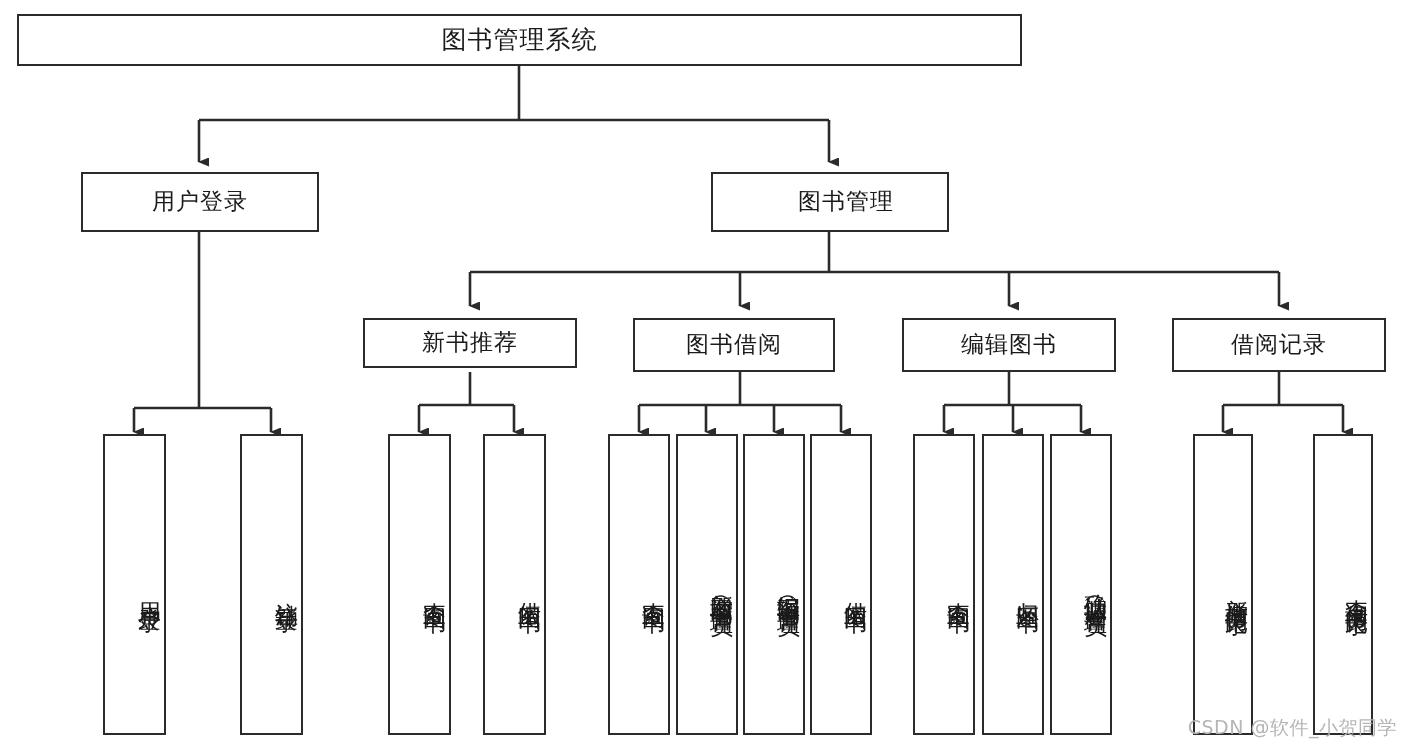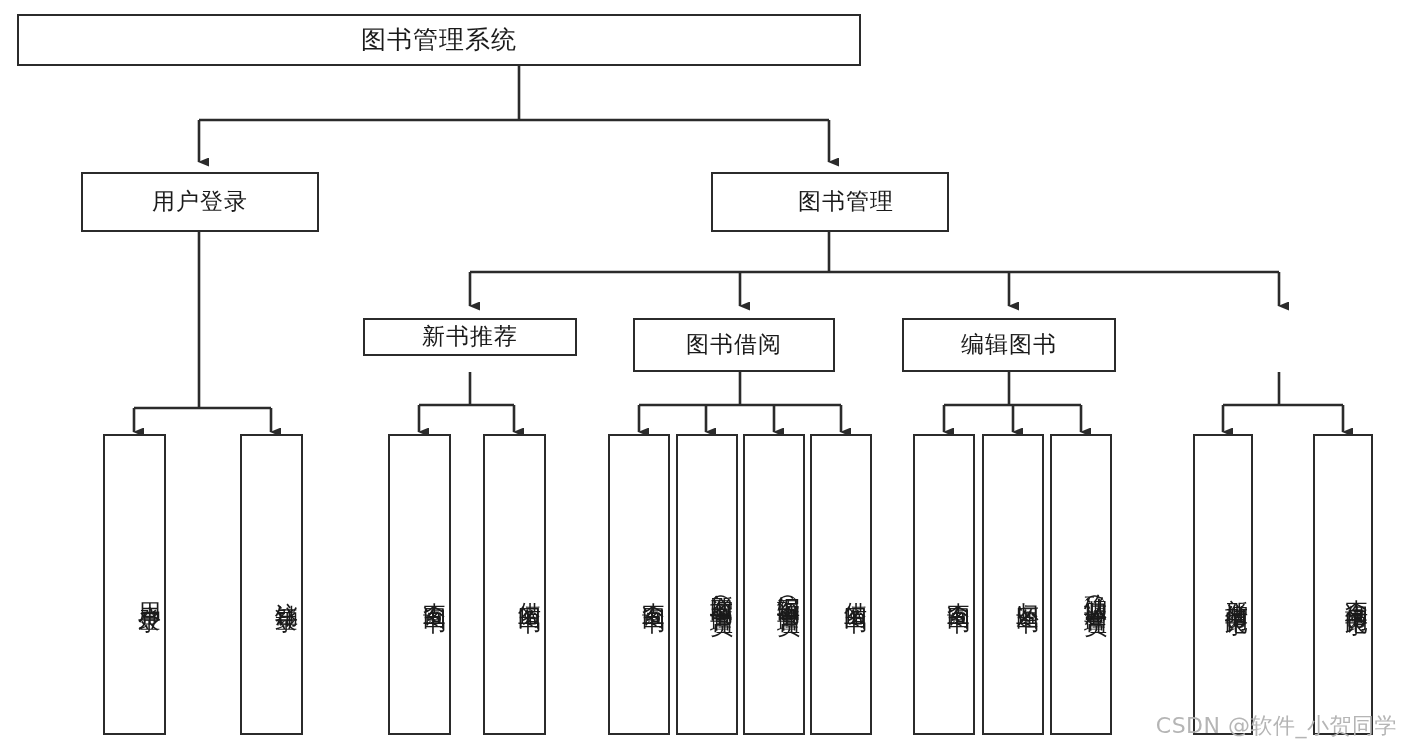--- a/index.html
+++ b/index.html
@@ -57,21 +57,21 @@
     display: block;
     white-space: pre-wrap;
   }
   #root-node {
     font-size: 25px;
   }
   #watermark {
     position: absolute;
     right: 8px;
     bottom: 6px;
-    font-size: 22px;
+    font-size: 19px;
     color: #b5b5b5;
     letter-spacing: 0.5px;
     white-space: nowrap;
   }
 </style>
 </head>
 <body>
 
 <div id="diagram-root">
 
@@ -119,40 +119,43 @@
       <path d="M 1013 405 L 1013 432" marker-end="url(#arrowhead)"></path>
       <path d="M 1081 405 L 1081 432" marker-end="url(#arrowhead)"></path>
 
       <path d="M 1279 372 L 1279 405"></path>
       <path d="M 1223 405 L 1343 405"></path>
       <path d="M 1223 405 L 1223 432" marker-end="url(#arrowhead)"></path>
       <path d="M 1343 405 L 1343 432" marker-end="url(#arrowhead)"></path>
     </g>
   </svg>
 
-  <div class="node horizontal" id="root-node" style="left:17px; top:14px; width:844px; height:52px;">
+  <div class="node horizontal" id="root-node" style="left:17px; top:14px; width:1005px; height:52px;">
     <span class="label">图书管理系统</span>
   </div>
 
   <div class="node horizontal" style="left:81px; top:172px; width:238px; height:60px;">
     <span class="label">用户登录</span>
   </div>
   <div class="node horizontal" style="left:711px; top:172px; width:238px; height:60px;padding-left:32px;">
     <span class="label">图书管理</span>
   </div>
 
-  <div class="node horizontal" style="left:363px; top:318px; width:214px; height:38px;">
+  <div class="node horizontal" style="left:363px; top:318px; width:214px; height:50px;">
     <span class="label">新书推荐</span>
   </div>
   <div class="node horizontal" style="left:633px; top:318px; width:202px; height:54px;">
     <span class="label">图书借阅</span>
   </div>
   <div class="node horizontal" style="left:902px; top:318px; width:214px; height:54px;">
     <span class="label">编辑图书</span>
   </div>
+  <div class="node horizontal" style="left:1172px; top:318px; width:214px; height:54px;">
+    <span class="label">借阅记录</span>
+  </div>
 
   <div class="node vertical" style="left:103px; top:434px; width:63px; height:301px;">
     <span class="label">用户登录</span>
   </div>
   <div class="node vertical" style="left:240px; top:434px; width:63px; height:301px;">
     <span class="label">注销登录</span>
   </div>
 
   <div class="node vertical" style="left:388px; top:434px; width:63px; height:301px;">
     <span class="label">查询图书</span>

